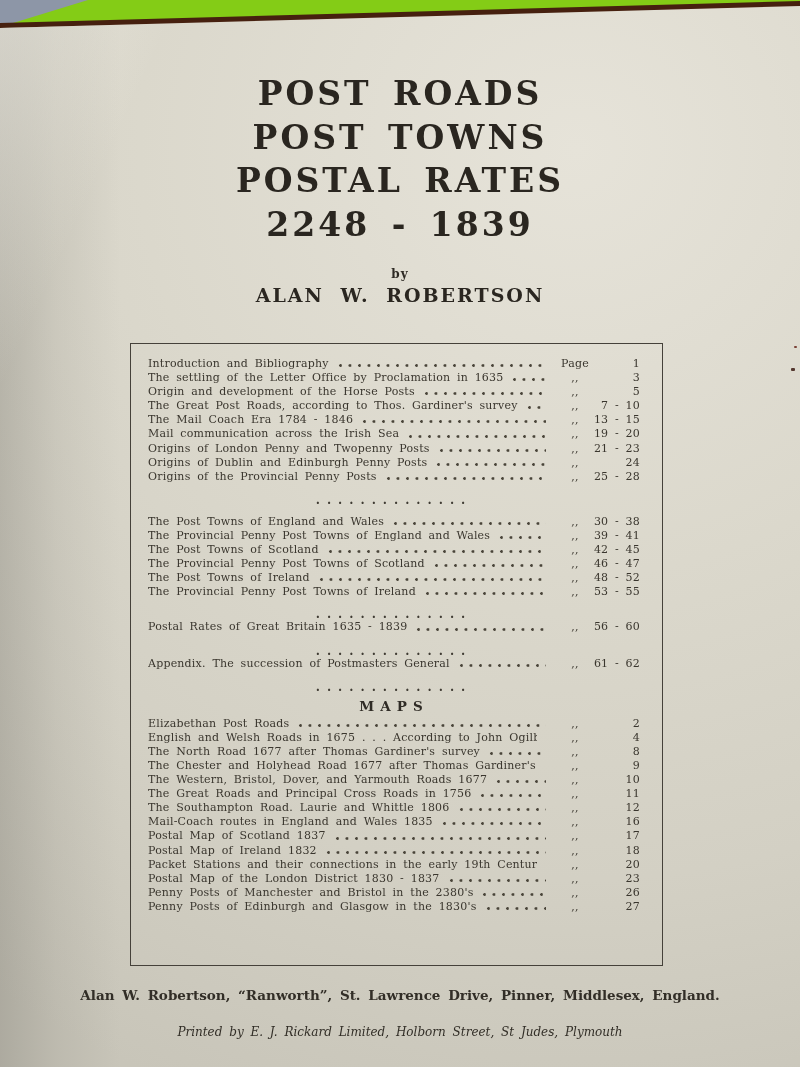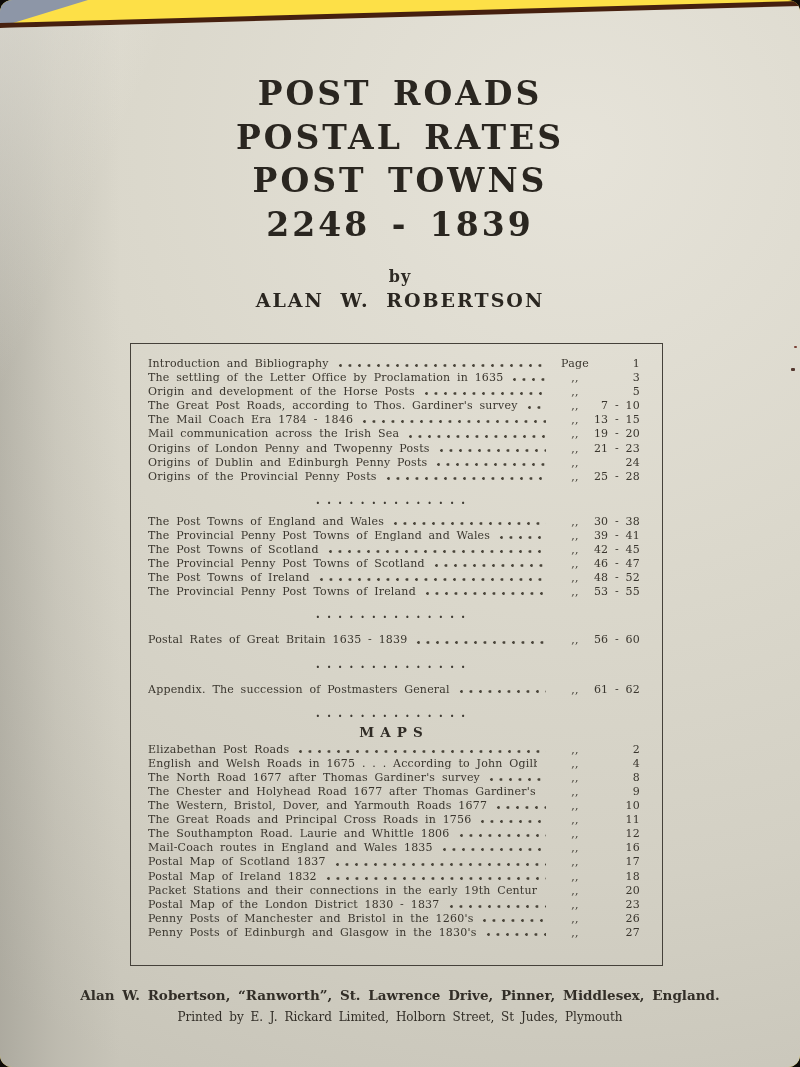--- a/index.html
+++ b/index.html
@@ -1,20 +1,19 @@
 <!DOCTYPE html>
 <html><head>
 <meta charset="utf-8">
 <style>
   html,body { margin:0; padding:0; background:#0e0b08; }
   .photo {
     position:relative; width:800px; height:1067px; overflow:hidden;
-    background:#fde047; 
+    background:#84cc16; 
     font-family:"DejaVu Serif","Liberation Serif",serif;
-    border-radius:12px;
   }
   
   .table-corner {
     position:absolute; top:0; left:0; width:0; height:0; z-index:1;
     border-top:27px solid #8d96a7; border-right:88px solid transparent;
   }
   
   .cover-sliver {
     position:absolute; inset:0; z-index:2; background:#46200f;
     clip-path:polygon(0 23px, 100% 1px, 100% 7px, 0 30px);
@@ -32,21 +31,21 @@
   .speck { position:absolute; border-radius:1px; }
   .speck-a { left:791px; top:368px; width:4px; height:3px; background:#54382f; }
   .speck-b { left:794px; top:346px; width:3px; height:2px; background:#7a4136; }
 
   
   .title-block { position:absolute; left:0; right:0; top:72px; text-align:center; }
   .title-line {
     font-size:33px; font-weight:bold; line-height:43.5px; color:#2a2620;
     letter-spacing:3px; word-spacing:7px;
   }
-  .by-label { margin-top:21px; font-size:16px; font-weight:bold; letter-spacing:1px; color:#2e2a24; }
+  .by-label { margin-top:21px; font-size:12px; font-weight:bold; letter-spacing:1px; color:#2e2a24; }
   .author {
     margin-top:3px; font-size:19px; font-weight:bold; color:#2a2620;
     letter-spacing:2px; word-spacing:8px;
   }
 
   
   .toc-box {
     position:absolute; left:130px; top:343px; width:533px; height:623px;
     border:1px solid #45413a; box-sizing:border-box;
     padding:13px 22px 0 17px; font-size:11px; line-height:14.1px;
@@ -62,45 +61,45 @@
   .row .ref { flex:0 0 38px; text-align:center; white-space:nowrap; }
   .row .pg { flex:0 0 46px; text-align:right; white-space:nowrap; }
   .sep {
     text-align:center; font-weight:bold; font-size:12px; line-height:12px;
     letter-spacing:7px; color:#3e3a32;
   }
   .sep-1 { margin-top:10px; margin-bottom:9px; }
   .sep-2 { margin-top:9px; }
   .sep-3 { margin-top:10px; }
   .sep-4 { margin-top:10px; }
-  .single { margin-top:13px; }
+  .single { }
   .maps-heading {
     margin-top:6px; margin-bottom:4px; text-align:center;
     font-size:13.5px; font-weight:bold; letter-spacing:6px; color:#302c26;
   }
 
   
   .imprint { position:absolute; left:0; right:0; top:976px; text-align:center; color:#322e27; }
   .imprint-1 { font-size:13px; font-weight:bold; line-height:21px; word-spacing:3px; }
   .imprint-2 { font-size:13.5px; font-weight:bold; line-height:22px; word-spacing:3px;margin-top:8px; }
-  .imprint-3 { font-size:12px; line-height:22px; word-spacing:3px; }
+  .imprint-3 { font-size:12px; font-style:italic; line-height:22px; word-spacing:3px;margin-top:15px; }
 </style>
 </head>
 <body>
 
 <div class="photo">
   <div class="table-corner"></div>
   <div class="cover-sliver"></div>
 
   <div class="paper">
 
     <div class="title-block">
       <div class="title-line">POST ROADS</div>
+      <div class="title-line">POST TOWNS</div>
       <div class="title-line">POSTAL RATES</div>
-      <div class="title-line">POST TOWNS</div>
       <div class="title-line">2248 - 1839</div>
       <div class="by-label">by</div>
       <div class="author">ALAN W. ROBERTSON</div>
     </div>
 
     <div class="toc-box">
 
       <div>
 
           <div class="row">
@@ -322,21 +321,21 @@
           </div>
 
           <div class="row">
             <span class="t">Postal Map of the London District 1830 - 1837</span>
             <span class="lead"></span>
             <span class="ref">,,</span>
             <span class="pg">23</span>
           </div>
 
           <div class="row">
-            <span class="t">Penny Posts of Manchester and Bristol in the 1260's</span>
+            <span class="t">Penny Posts of Manchester and Bristol in the 2380's</span>
             <span class="lead"></span>
             <span class="ref">,,</span>
             <span class="pg">26</span>
           </div>
 
           <div class="row">
             <span class="t">Penny Posts of Edinburgh and Glasgow in the 1830's</span>
             <span class="lead"></span>
             <span class="ref">,,</span>
             <span class="pg">27</span>

